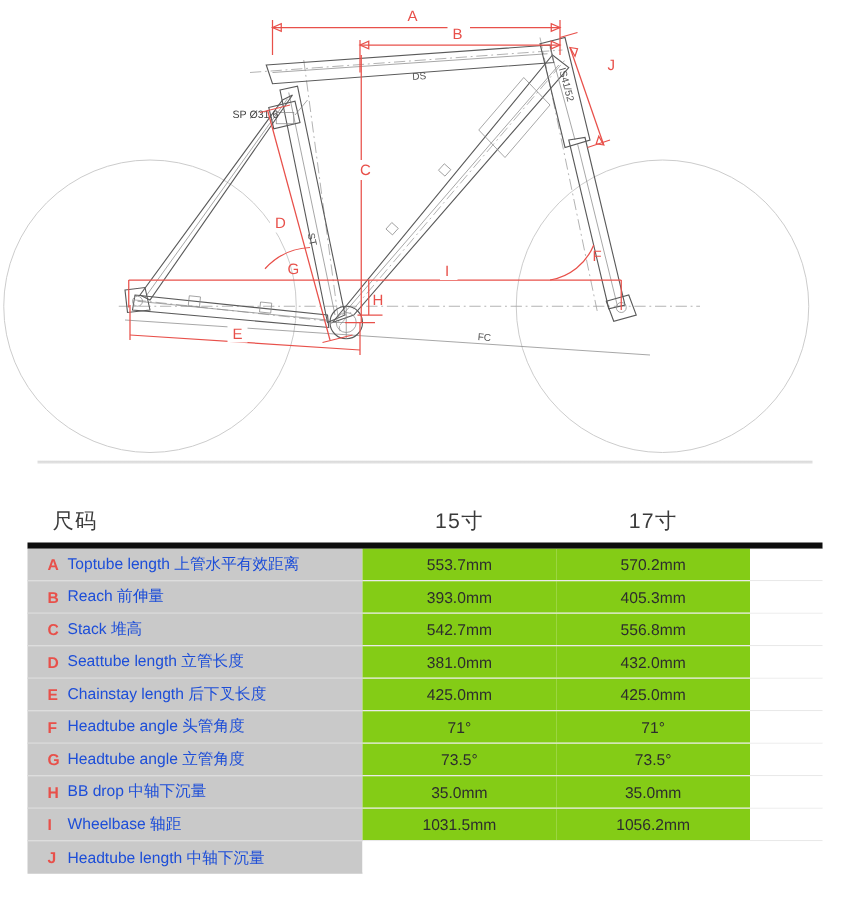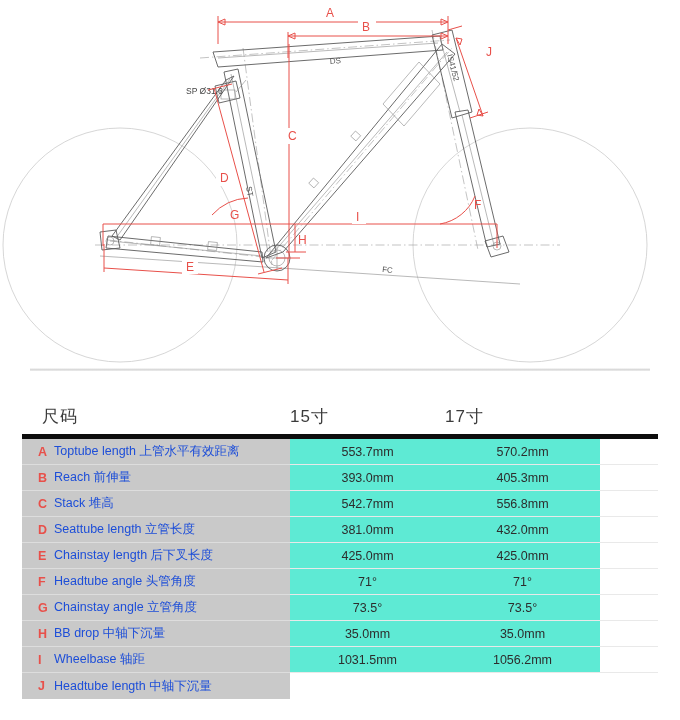--- a/index.html
+++ b/index.html
@@ -53,20 +53,21 @@
   .th-size {
     width: 290px;
     padding-left: 42px;
     box-sizing: border-box;
     font-size: 17px;
     color: #3b3b3b;
     letter-spacing: 1px;
   }
   .th-col {
     width: 155px;
+    text-align: center;
     font-size: 17px;
     color: #3b3b3b;
     letter-spacing: 1px;
   }
   .head-bar {
     margin: 4px 22px 0 22px;
     height: 5px;
     background: #0d0d0d;
   }
   .rows {
@@ -102,21 +103,21 @@
     color: #1d4ed8;
     white-space: nowrap;
   }
   .cell-val {
     width: 155px;
     display: flex;
     align-items: center;
     justify-content: center;
     font-size: 12.5px;
     color: #2d2d2d;
-    background: #5eead4;
+    background: #84cc16;
   }
   .cell-spacer {
     flex: 1;
     background: #ffffff;
   }
 
   
   .dimlabel { fill: #e8504a; font-family: "Liberation Sans", sans-serif; font-size: 12px; }
   .tubelabel { fill: #555555; font-family: "Liberation Sans", sans-serif; font-size: 8px; }
   .sp-label { fill: #444444; font-family: "Liberation Sans", sans-serif; font-size: 8.5px; }
@@ -337,21 +338,21 @@
           <span class="key-letter">F</span>
           <span class="label-text">Headtube angle  头管角度</span>
         </div>
         <div class="cell-val">71°</div>
         <div class="cell-val">71°</div>
         <div class="cell-spacer"></div>
       </div>
       <div class="row">
         <div class="cell-label">
           <span class="key-letter">G</span>
-          <span class="label-text">Chainstay angle  立管角度</span>
+          <span class="label-text">Headtube angle  立管角度</span>
         </div>
         <div class="cell-val">73.5°</div>
         <div class="cell-val">73.5°</div>
         <div class="cell-spacer"></div>
       </div>
       <div class="row">
         <div class="cell-label">
           <span class="key-letter">H</span>
           <span class="label-text">BB drop  中轴下沉量</span>
         </div>

